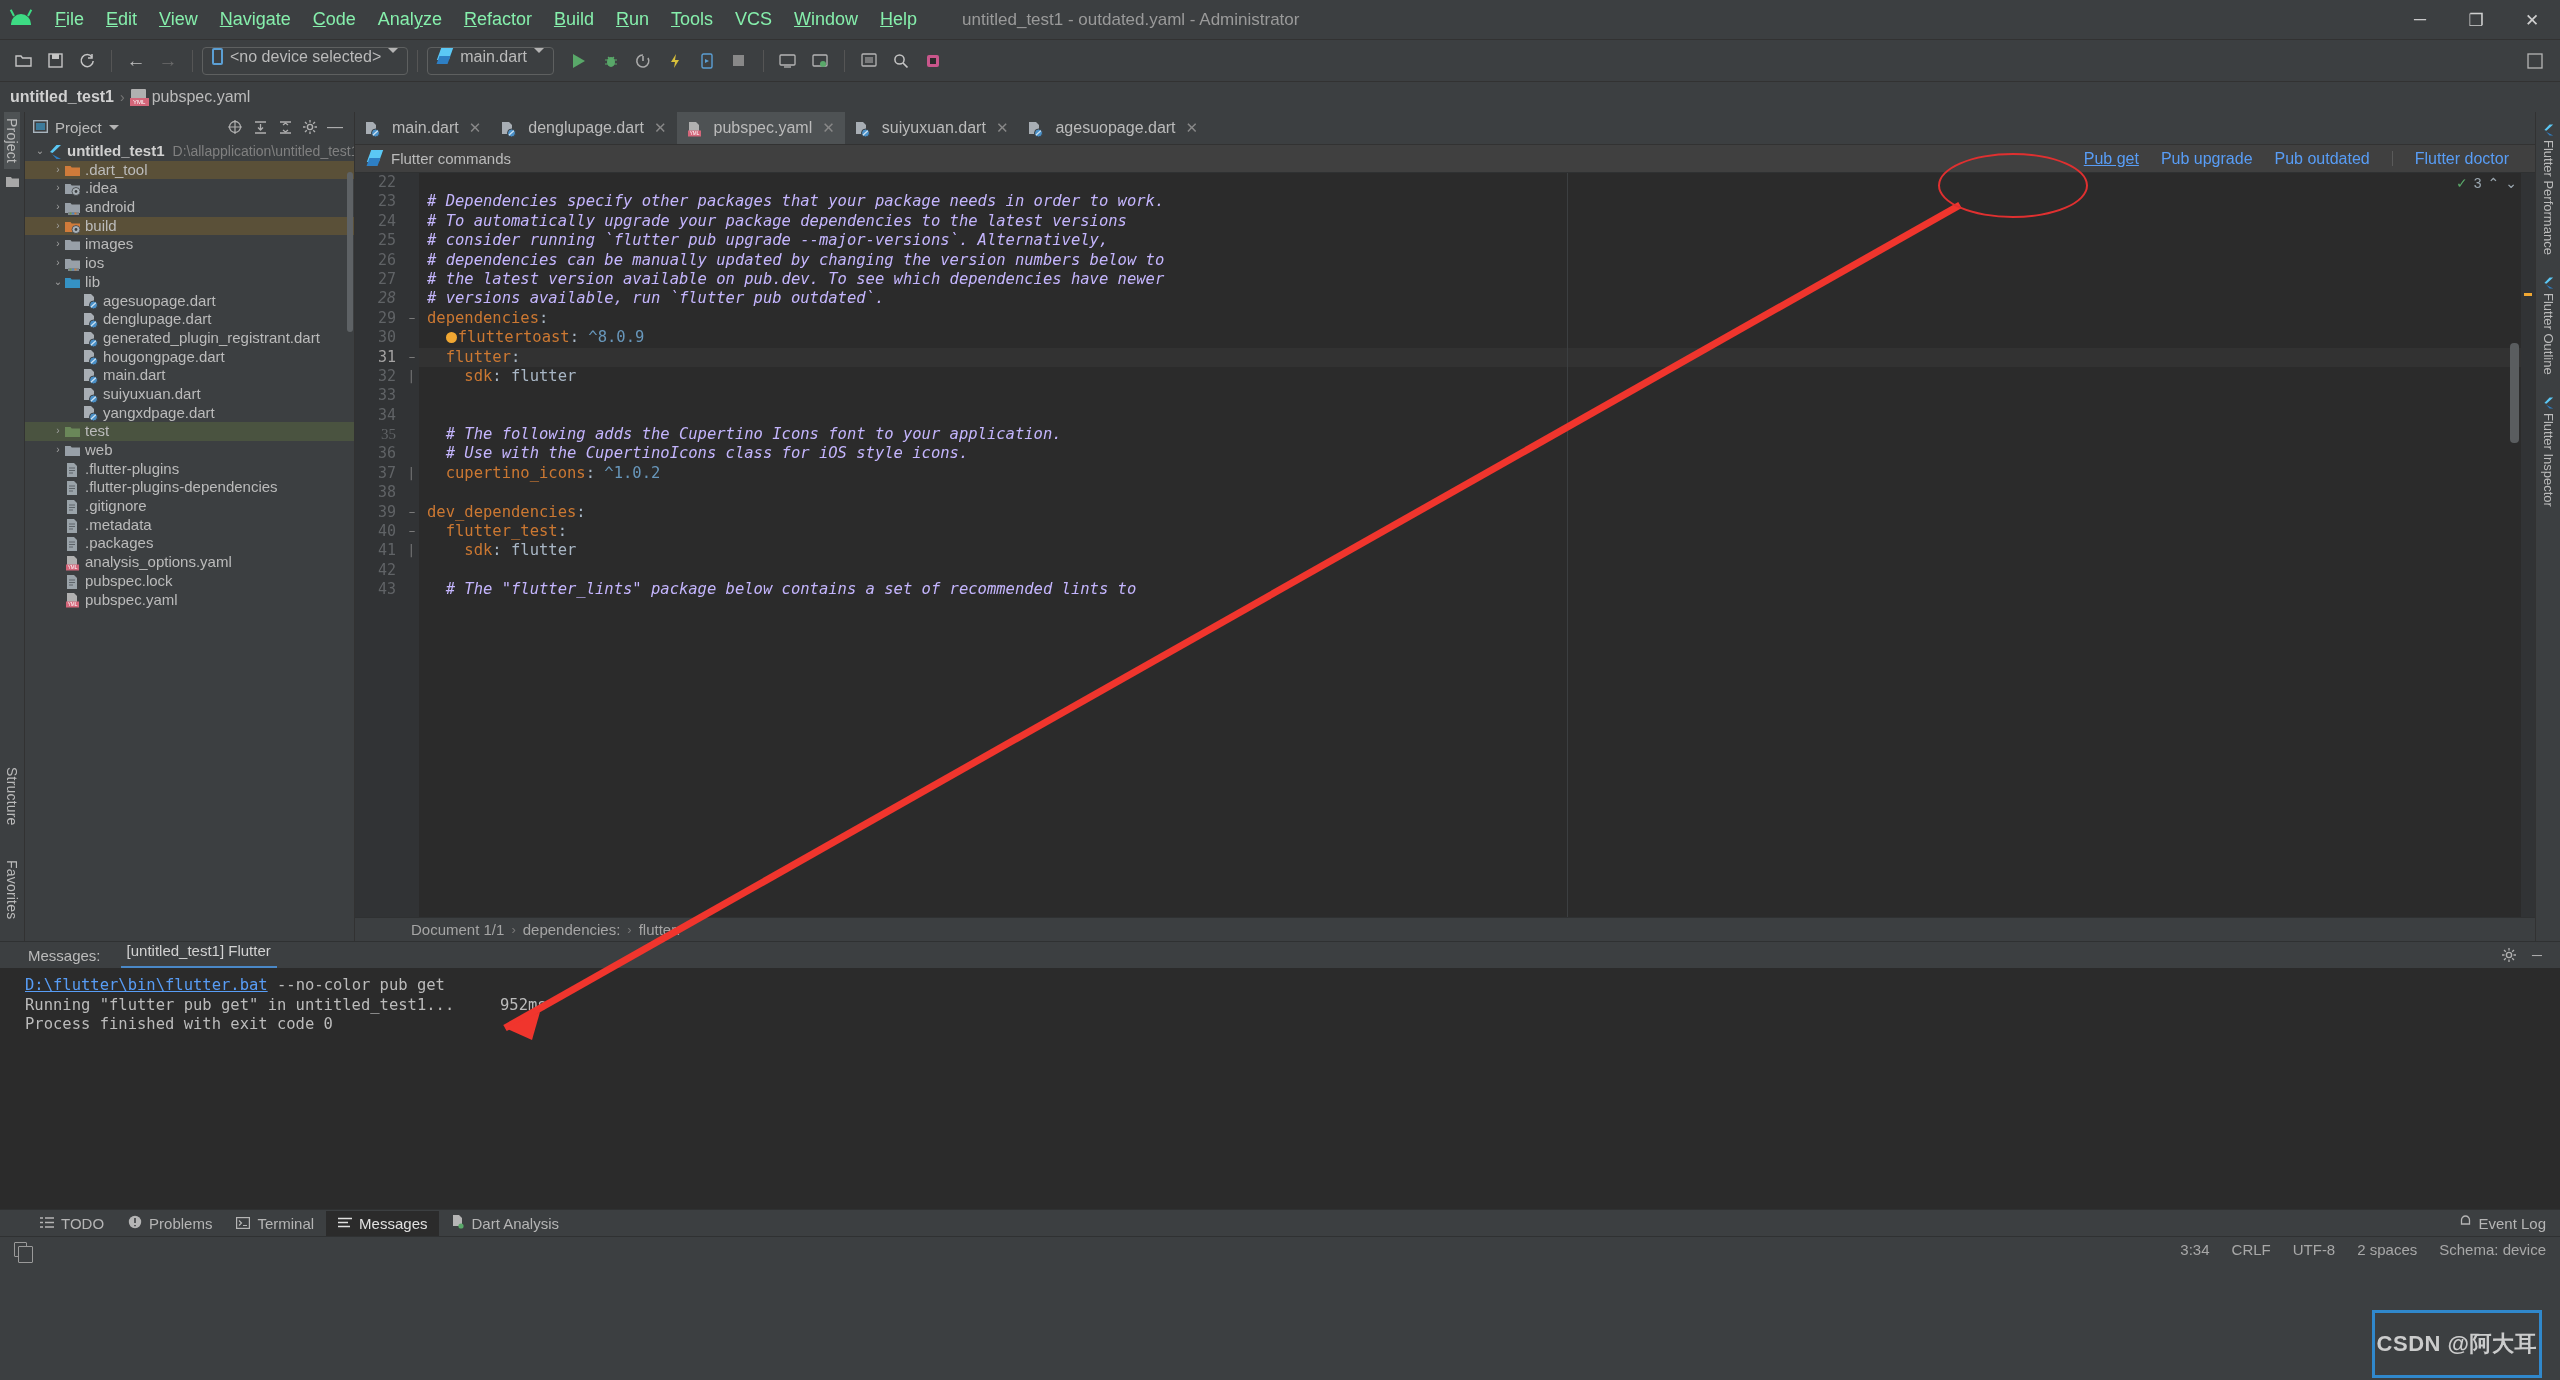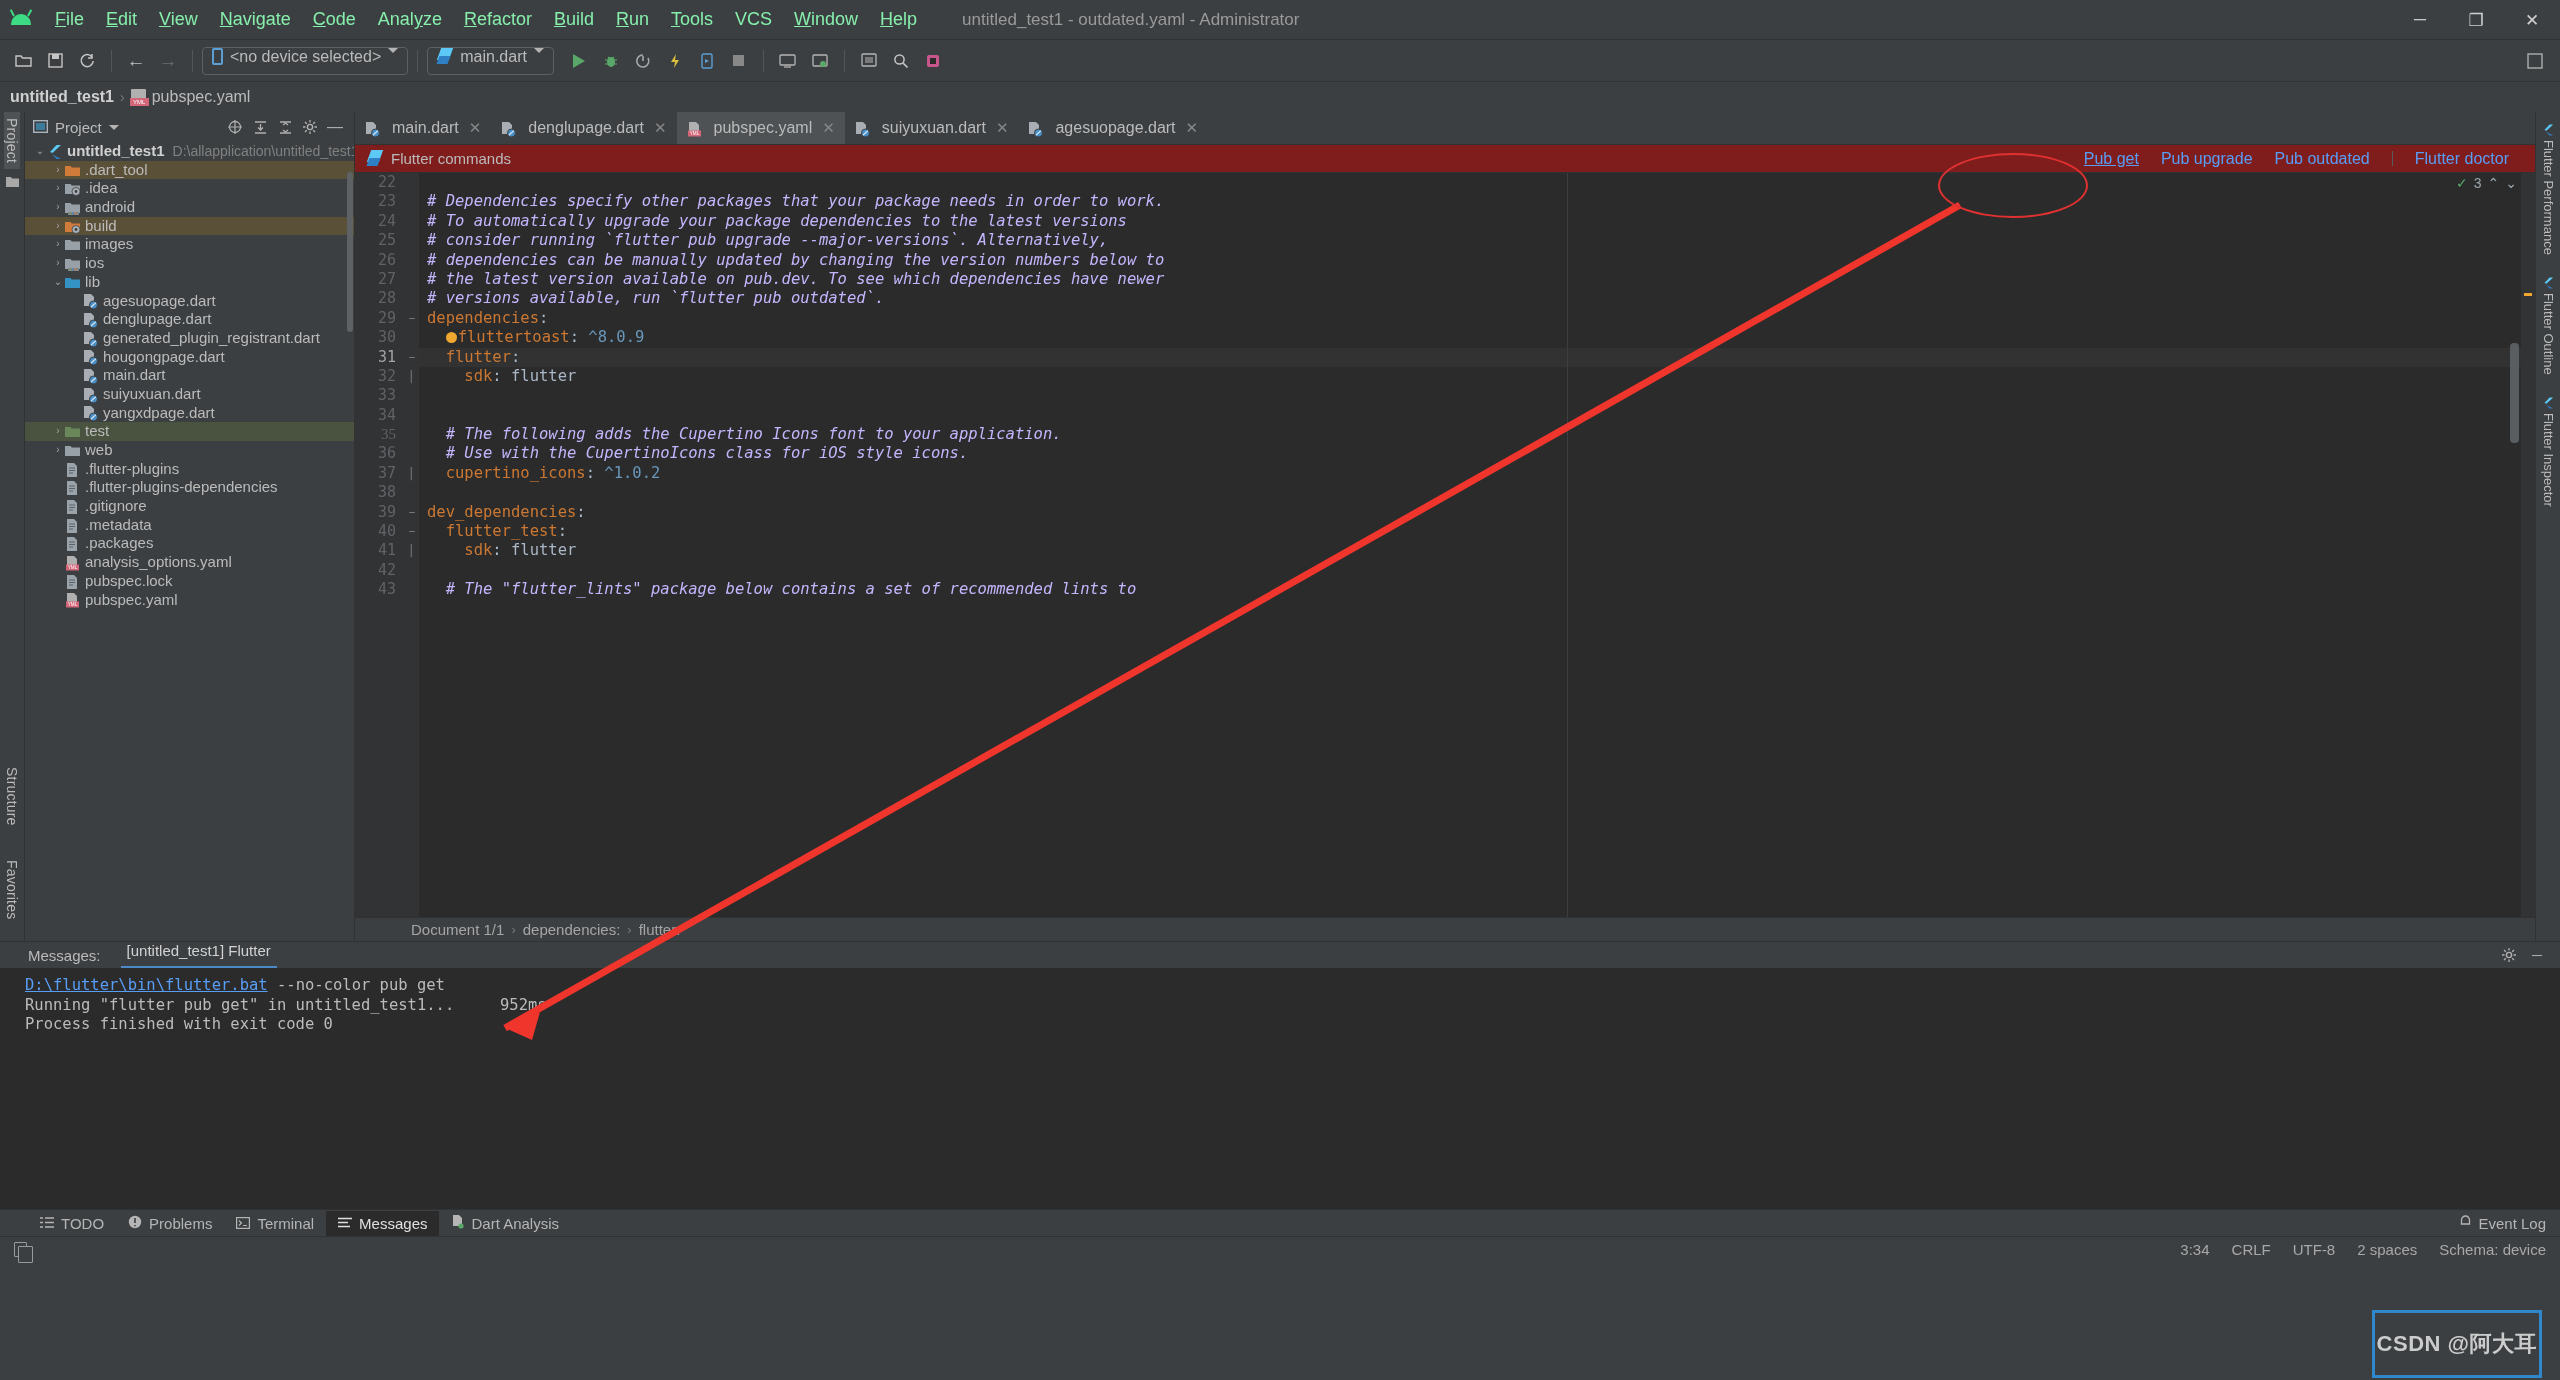--- a/index.html
+++ b/index.html
@@ -158,21 +158,21 @@
     border-bottom: 1px solid #323232; overflow: hidden;
   }
   .etab {
     display: flex; align-items: center; gap: 7px; padding: 0 10px; font-size: 16px;
     color: #bbbbbb; white-space: nowrap; position: relative;
   }
   .etab.active { background: #4e5254; }
   .etab .x { color: #888; font-size: 15px; margin-left: 3px; }
 
   .flutter-cmd-bar {
-    height: 28px; background: #7f1d1d; display: flex; align-items: center;
+    height: 28px; background: #404040; display: flex; align-items: center;
     padding: 0 12px; gap: 8px; font-size: 15px; color: #bbb; position: relative;
     border-bottom: 1px solid #2f3132;
   }
   .pub-links { margin-left: auto; display: flex; align-items: center; gap: 22px; padding-right: 14px; }
   .pub-link { color: #589df6; font-size: 16px; cursor: pointer; }
   .pub-link.active { text-decoration: underline; }
   .pub-div { width: 1px; height: 15px; background: #5a5a5a; }
 
   .editor-main { flex: 1; display: flex; position: relative; overflow: hidden; background: #2b2b2b; }
   .gutter {
@@ -774,21 +774,21 @@
     </div>
 
     <div class="editor-main">
       <div class="gutter" id="gutter">
           <div class="cline" style="padding-left: 0px;">22</div>
           <div class="cline" style="padding-left: 0px;">23</div>
           <div class="cline" style="padding-left: 0px;">24</div>
           <div class="cline" style="padding-left: 0px;">25</div>
           <div class="cline" style="padding-left: 0px;">26</div>
           <div class="cline" style="padding-left: 0px;">27</div>
-          <div class="cline" style="padding-left: 0px;">28</div>
+          <div class="cline" style="padding-left: 0px; font-style: italic;">28</div>
           <div class="cline" style="padding-left: 0px;">29</div>
           <div class="cline" style="padding-left: 0px;">30</div>
           <div class="cline" style="padding-left: 0px; color: rgb(164, 163, 163);">31</div>
           <div class="cline" style="padding-left: 0px;">32</div>
           <div class="cline" style="padding-left: 0px;">33</div>
           <div class="cline" style="padding-left: 0px;">34</div>
           <div class="cline" style="padding-left: 0px; font-family: Liberation Serif, serif;">35</div>
           <div class="cline" style="padding-left: 0px;">36</div>
           <div class="cline" style="padding-left: 0px;">37</div>
           <div class="cline" style="padding-left: 0px;">38</div>

